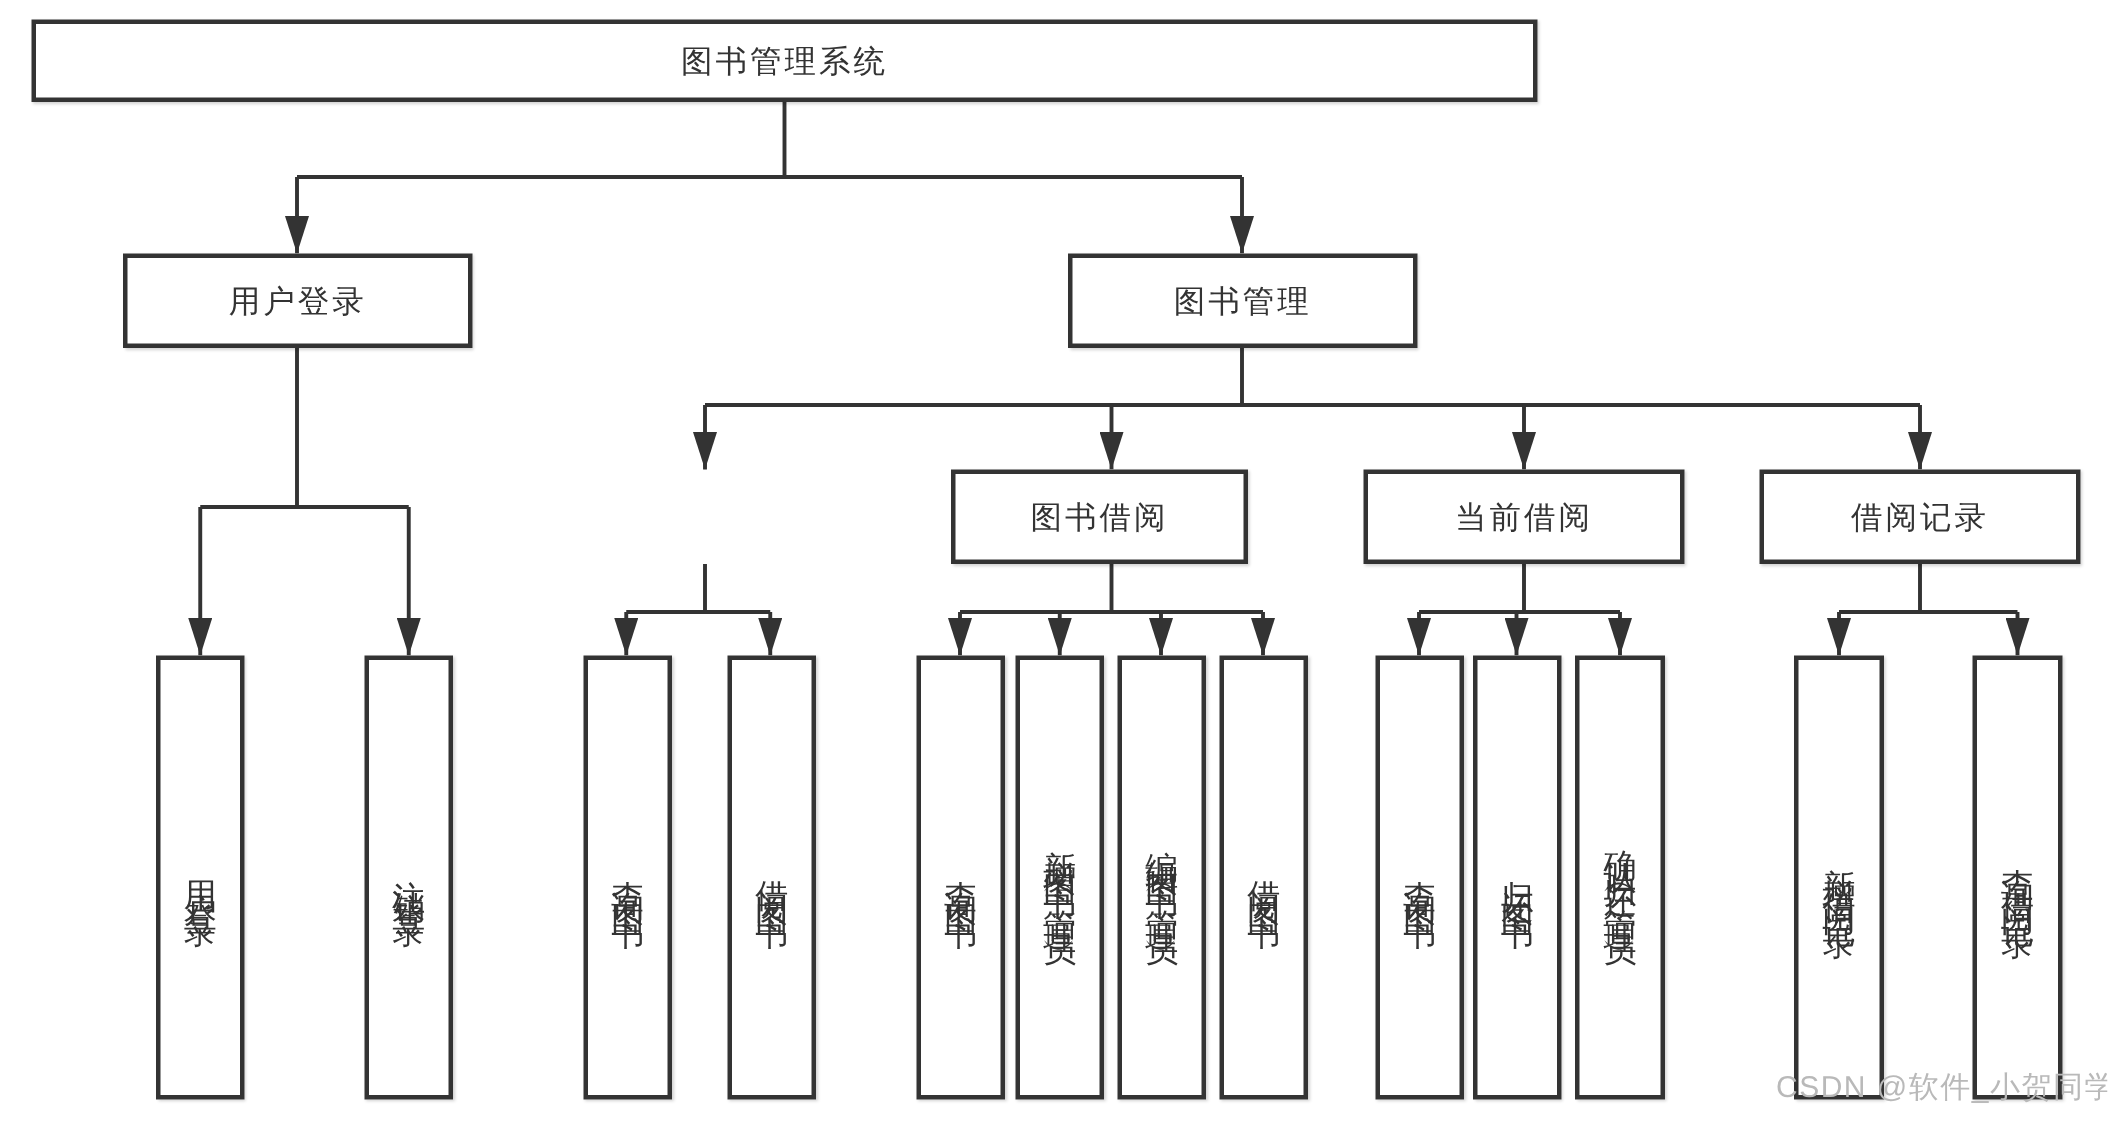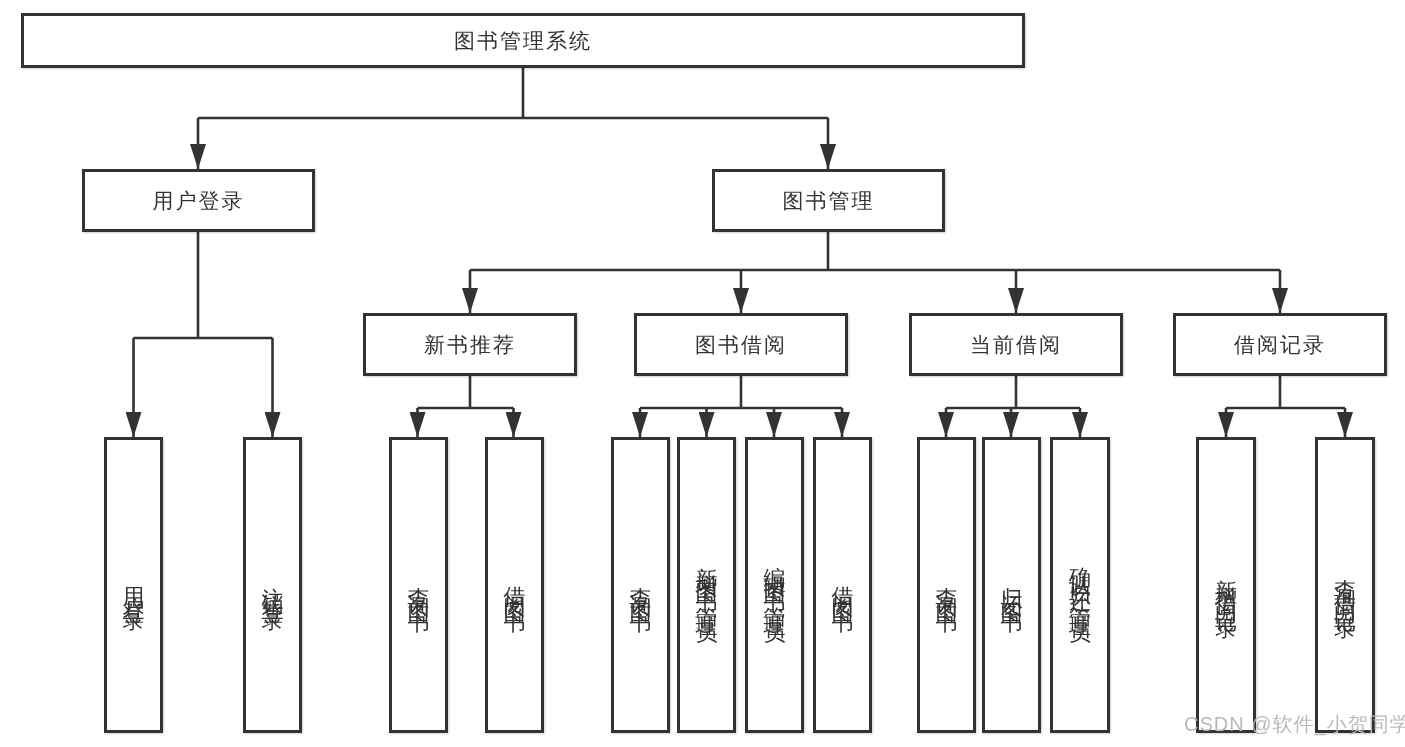--- a/index.html
+++ b/index.html
@@ -101,24 +101,21 @@
     <span>图书管理系统</span>
   </div>
 
   <div class="node branch-node" style="left:82px;top:169px;width:233px;height:63px;">
     <span>用户登录</span>
   </div>
   <div class="node branch-node" style="left:712px;top:169px;width:233px;height:63px;">
     <span>图书管理</span>
   </div>
 
-  <div class="node branch-node" style="left:363px;top:313px;width:214px;height:63px;">
-    <span>新书推荐</span>
-  </div>
-  <div class="node branch-node" style="left:634px;top:313px;width:214px;height:63px;">
+  <div class="node branch-node" style="left:634px;top:313px;width:198px;height:63px;">
     <span>图书借阅</span>
   </div>
   <div class="node branch-node" style="left:909px;top:313px;width:214px;height:63px;align-items:center;">
     <span>当前借阅</span>
   </div>
   <div class="node branch-node" style="left:1173px;top:313px;width:214px;height:63px;">
     <span>借阅记录</span>
   </div>
 
   <div class="leaf" style="left:104px;">

